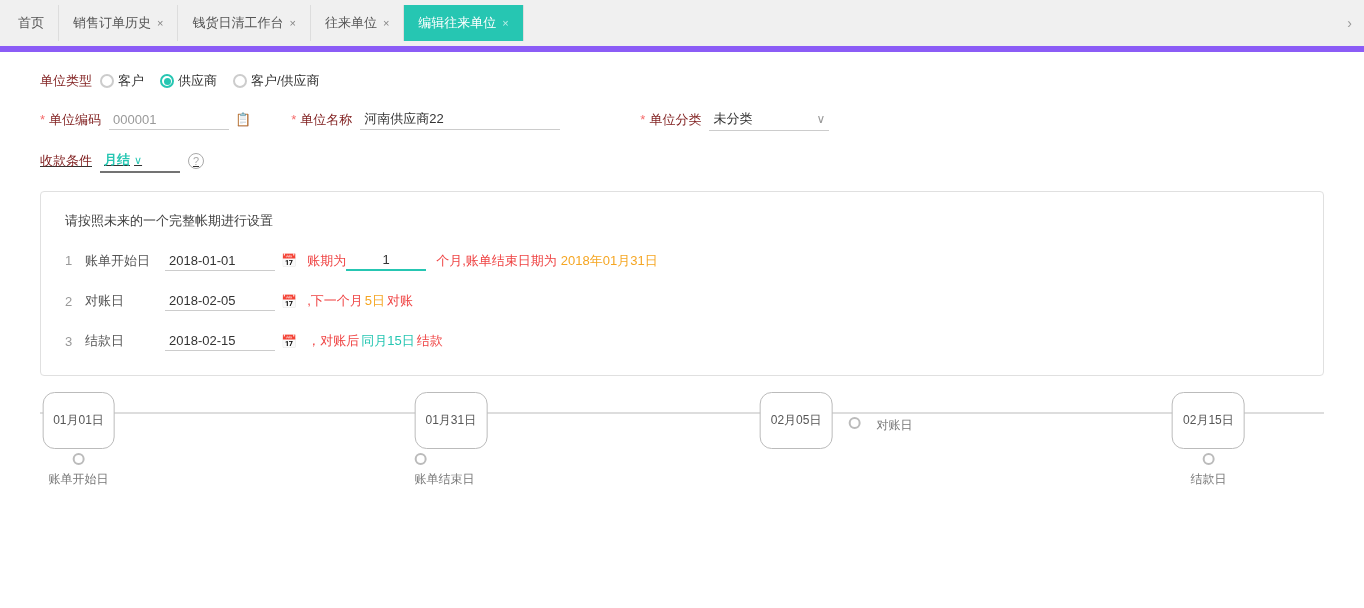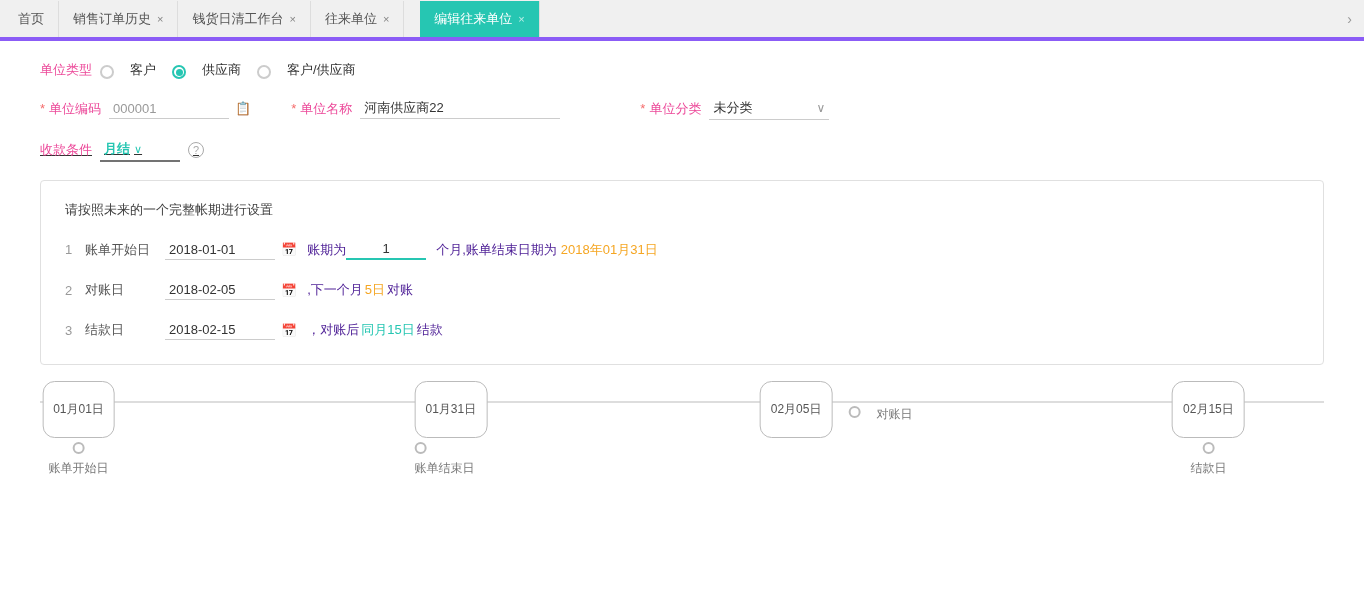--- a/index.html
+++ b/index.html
@@ -3,43 +3,42 @@
   <meta charset="utf-8">
   <style>
     * { box-sizing: border-box; margin: 0; padding: 0; }
     body { font-family: "Microsoft YaHei", "PingFang SC", sans-serif; font-size: 13px; background: #f5f5f5; color: #333; }
 
     
     .tab-bar {
       display: flex;
       align-items: center;
       background: #f0f0f0;
-      border-bottom: 4px solid #8b5cf6;
-      height: 41px;
+      border-bottom: 6px solid #8b5cf6;
+      height: 52px;
       padding: 0 4px;
     }
     .tab-item {
       display: flex;
       align-items: center;
       padding: 0 14px;
       height: 36px;
       cursor: pointer;
       font-size: 13px;
       color: #555;
       border-right: 1px solid #ddd;
       white-space: nowrap;
       background: #f0f0f0;
     }
     .tab-item:first-child {
       border-right: 1px solid #ddd;
     }
     .tab-item.active {
       background: #26c6b2;
       color: #fff;
-      margin-left: 16px;
     }
     .tab-close {
       margin-left: 6px;
       font-size: 11px;
       color: inherit;
       opacity: 0.7;
     }
     .tab-item.active .tab-close { color: #fff; }
     .tab-nav-arrow {
       margin-left: auto;
@@ -61,37 +60,37 @@
       display: flex;
       align-items: center;
       margin-bottom: 18px;
     }
     .form-item {
       display: flex;
       align-items: center;
       margin-right: 40px;
     }
     .form-label {
-      color: #ec4899;
+      color: #7f1d1d;
       margin-right: 8px;
       white-space: nowrap;
     }
     .required-star {
       color: #f56c6c;
       margin-right: 4px;
     }
     .radio-group {
       display: flex;
       align-items: center;
       gap: 16px;
     }
     .radio-item {
       display: flex;
-      align-items: flex-end;
-      gap: 16px;
+      align-items: center;
+      gap: 4px;
       cursor: pointer;
     }
     .radio-circle {
       width: 14px;
       height: 14px;
       border-radius: 50%;
       border: 2px solid #ccc;
       display: flex;
       align-items: center;
       justify-content: center;
@@ -224,21 +223,21 @@
       width: 110px;
       color: #333;
       background: transparent;
     }
     .cal-icon {
       margin-left: 6px;
       color: #26c6b2;
       cursor: pointer;
     }
     .setting-desc {
-      color: #4c1d95;
+      color: #ef4444;
       margin-left: 10px;
     }
     .highlight-orange {
       color: #f5a623;
       font-weight: 500;
     }
     .highlight-teal {
       color: #26c6b2;
       font-weight: 500;
     }

